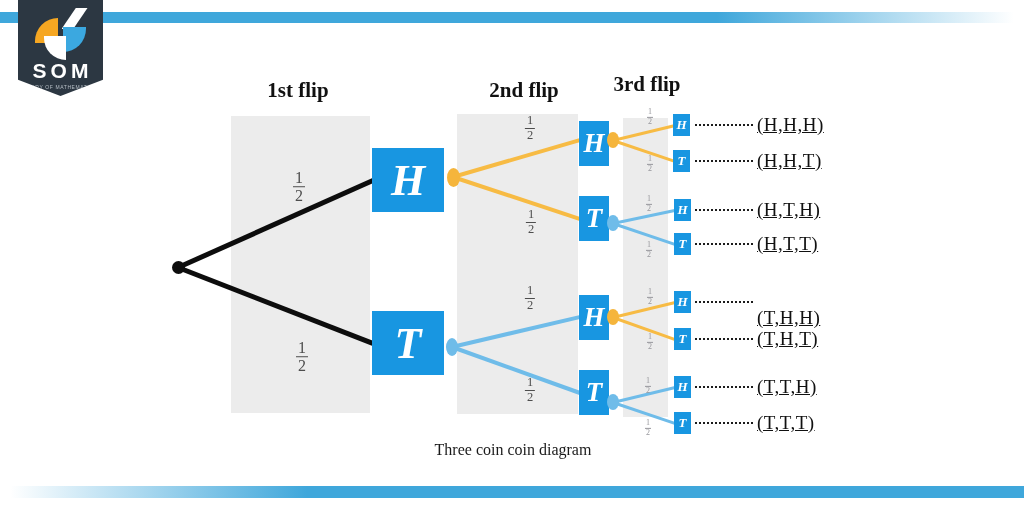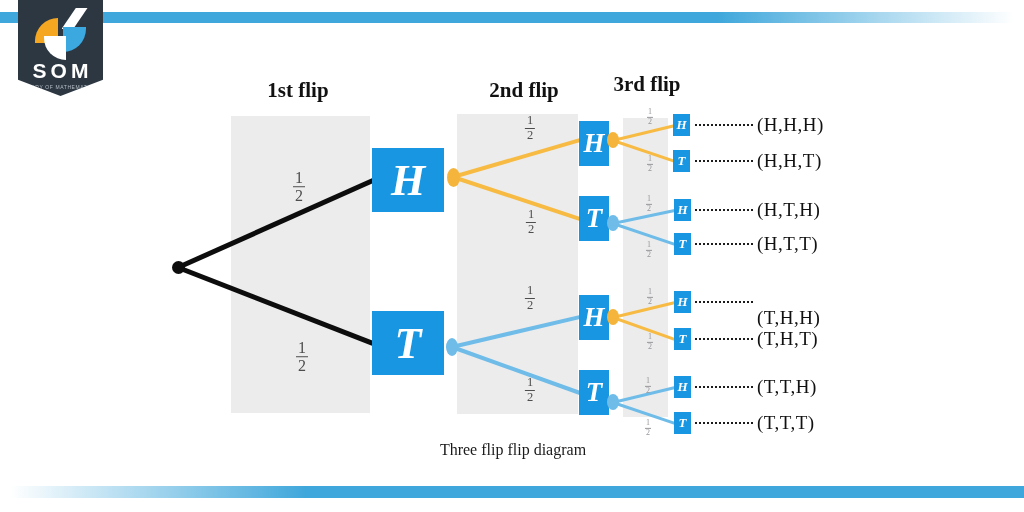--- a/index.html
+++ b/index.html
@@ -54,21 +54,21 @@
     transform:translate(-50%,-50%);z-index:4;color:#4d4d4d;line-height:1.08;}
   .frac .num{border-bottom:1px solid #4d4d4d;padding:0 2px;}
   .frac.f1{font-size:16px;}
   .frac.f2{font-size:12.5px;}
   .frac.f3{font-size:8px;color:#97979c;}
   .frac.f3 .num{border-bottom:0.5px solid #97979c;padding:0 1px;}
   
   .leader{position:absolute;left:695px;width:58px;border-top:2px dotted #1c1c1c;z-index:2;}
   
   .outcome{position:absolute;left:757px;transform:translateY(-50%);font-size:19px;color:#111;
-    letter-spacing:0.5px;white-space:nowrap;z-index:4;}
+    letter-spacing:0.5px;white-space:nowrap;z-index:4;text-decoration:underline;}
   
   .caption{position:absolute;left:513px;top:441px;transform:translateX(-50%);font-size:16px;
     color:#1a1a1a;white-space:nowrap;}
 </style>
 </head>
 <body>
 
 <div class="ribbon top"></div>
 <div class="ribbon bottom"></div>
 
@@ -203,13 +203,13 @@
 
 <div class="outcome" style="top:125px">(H,H,H)</div>
 <div class="outcome" style="top:161px">(H,H,T)</div>
 <div class="outcome" style="top:210px">(H,T,H)</div>
 <div class="outcome" style="top:244px">(H,T,T)</div>
 <div class="outcome" style="top:318px">(T,H,H)</div>
 <div class="outcome" style="top:339px">(T,H,T)</div>
 <div class="outcome" style="top:387px">(T,T,H)</div>
 <div class="outcome" style="top:423px">(T,T,T)</div>
 
-<div class="caption">Three flip flip diagram</div>
+<div class="caption">Three coin coin diagram</div>
 
 </body></html>

